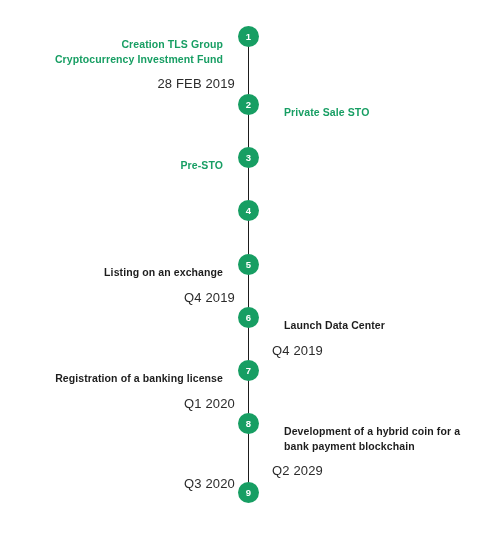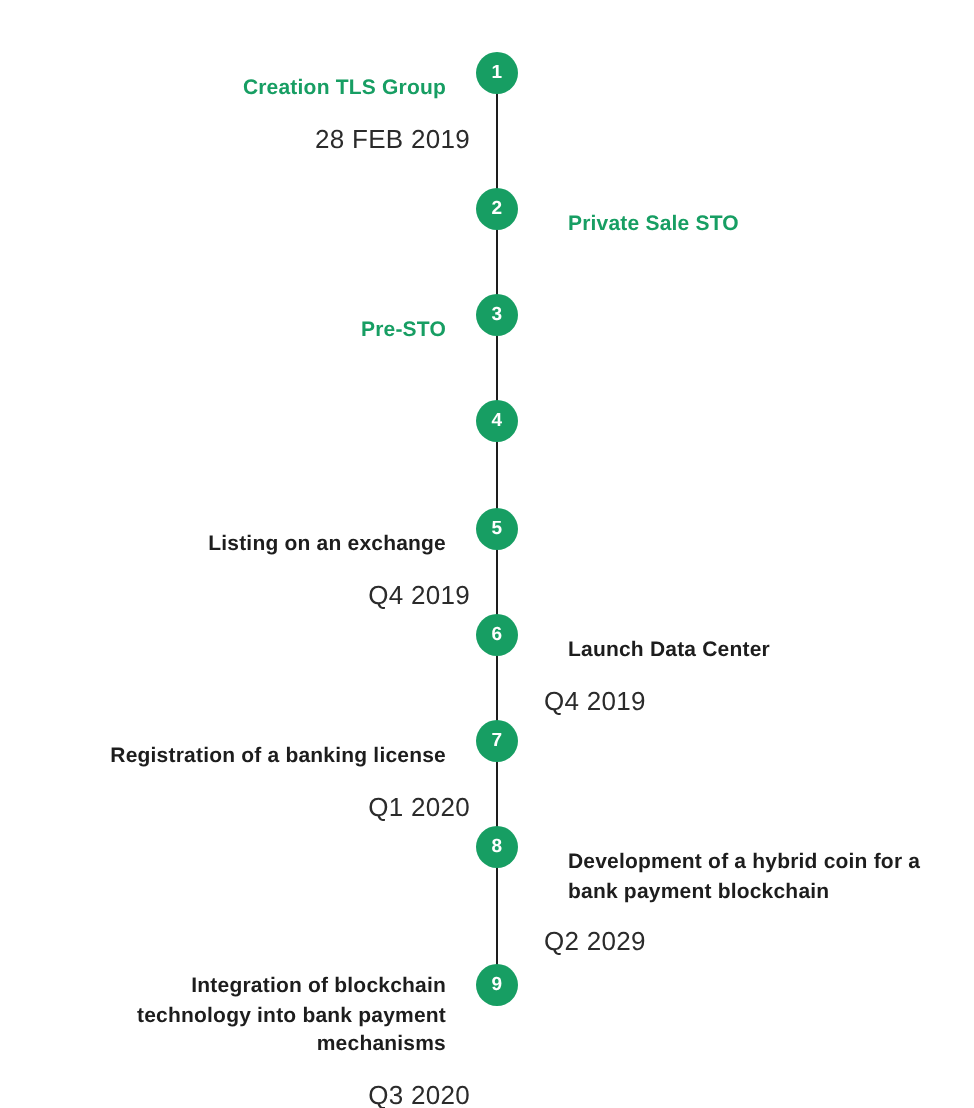--- a/index.html
+++ b/index.html
@@ -81,21 +81,21 @@
 </head>
 <body>
 
 <div id="roadmap">
 
   <div class="axis-line"></div>
 
   <div class="milestone">
     <div class="node" style="top:26px;">1</div>
     <div class="content left" style="top:25px;">
-      <p class="m-title accent"><span>Creation TLS Group</span><br></p>
+      <p class="m-title accent"><span>Creation TLS Group</span><br><span>Cryptocurrency Investment Fund</span></p>
       <p class="m-date">28 FEB 2019</p>
     </div>
   </div>
 
   <div class="milestone">
     <div class="node" style="top:94px;">2</div>
     <div class="content right" style="top:93px;">
       <p class="m-title accent">Private Sale STO</p>
     </div>
   </div>
@@ -141,18 +141,17 @@
     <div class="node" style="top:413px;">8</div>
     <div class="content right" style="top:412px;">
       <p class="m-title"><span>Development of a hybrid coin for a</span><br><span>bank payment blockchain</span></p>
       <p class="m-date">Q2 2029</p>
     </div>
   </div>
 
   <div class="milestone">
     <div class="node" style="top:482px;">9</div>
     <div class="content left" style="top:474px;">
-      <p class="m-title"><span>Integration of blockchain</span><br><span>technology into bank payment</span><br><span>mechanisms</span></p>
       <p class="m-date">Q3 2020</p>
     </div>
   </div>
 
 </div>
 
 </body></html>

